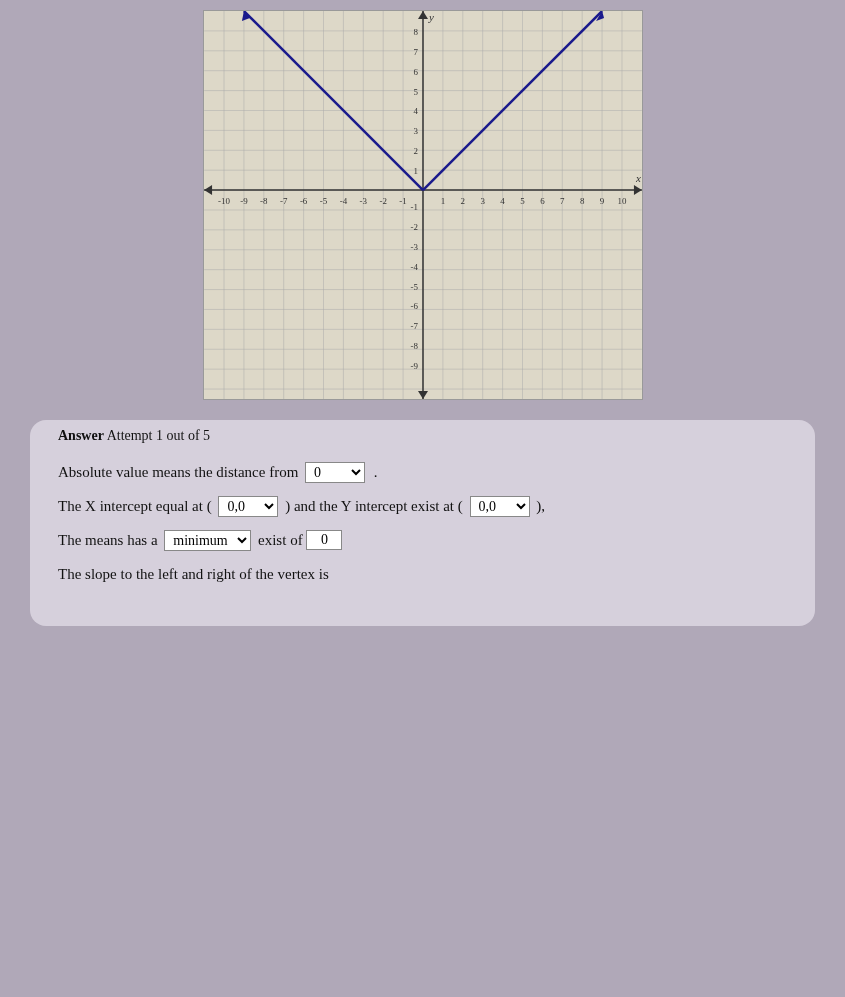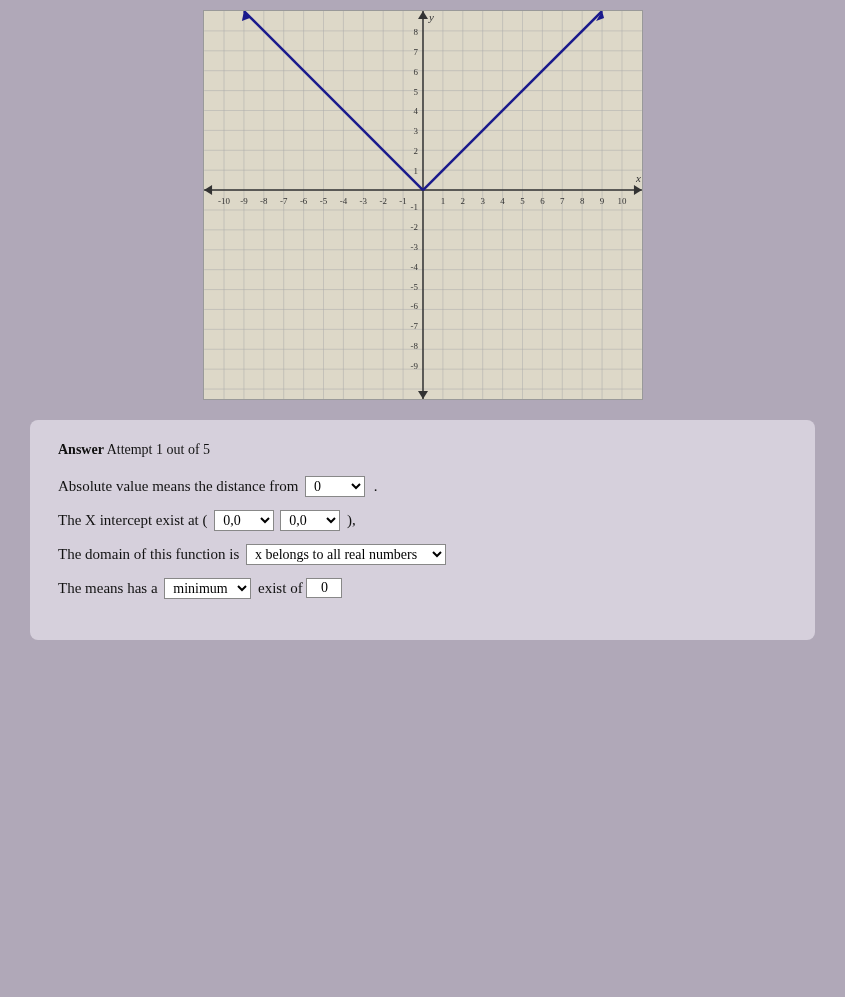--- a/index.html
+++ b/index.html
@@ -41,22 +41,22 @@
     
     .graph-svg {
       width: 100%;
       height: 100%;
     }
 
     
     .answer-section {
       background: #d6d0dc;
       margin: 7px 30px;
-      padding: 22px 28px 30px 28px;
-      border-radius: 8px;
+      padding: 8px 28px 30px 28px;
+      border-radius: 16px;
     }
 
     .answer-header {
       font-size: 14px;
       margin-bottom: 16px;
       color: #111;
     }
 
     .answer-header strong {
       font-weight: bold;
@@ -243,51 +243,47 @@
       <span>Absolute value means the distance from </span>
       <select class="dropdown-select">
         <option value="0">0</option>
         <option value="1">1</option>
         <option value="-1">-1</option>
       </select>
       <span class="dot-separator"> .</span>
     </div>
 
     <div class="answer-row">
-      <span>The X intercept exist at ( </span>
+      <span>The X intercept equal at ( </span>
       <select class="dropdown-select">
         <option value="0,0">0,0</option>
         <option value="1,0">1,0</option>
         <option value="-1,0">-1,0</option>
       </select>
+      <span> ) and the Y intercept exist at ( </span>
       <select class="dropdown-select">
         <option value="0,0">0,0</option>
         <option value="0,1">0,1</option>
         <option value="0,-1">0,-1</option>
       </select>
       <span> ),</span>
     </div>
 
-    <div class="answer-row">
-      <span>The domain of this function is </span>
-      <select class="dropdown-select" style="min-width:200px">
-        <option value="x belongs to all real numbers">x belongs to all real numbers</option>
-        <option value="x is greater than 0">x is greater than 0</option>
-        <option value="x is less than 0">x is less than 0</option>
-      </select>
-    </div>
 
 
 
     <div class="answer-row">
       <span>The means has a </span>
       <select class="dropdown-select">
         <option value="minimum">minimum</option>
         <option value="maximum">maximum</option>
       </select>
       <span> exist of </span>
       <input class="small-input" type="text" value="0" style="">
     </div>
 
+    <div class="answer-row">
+      <span>The slope to the left and right of the vertex is</span>
+    </div>
 
   </div>
 
 </div>
 
 </body></html>

